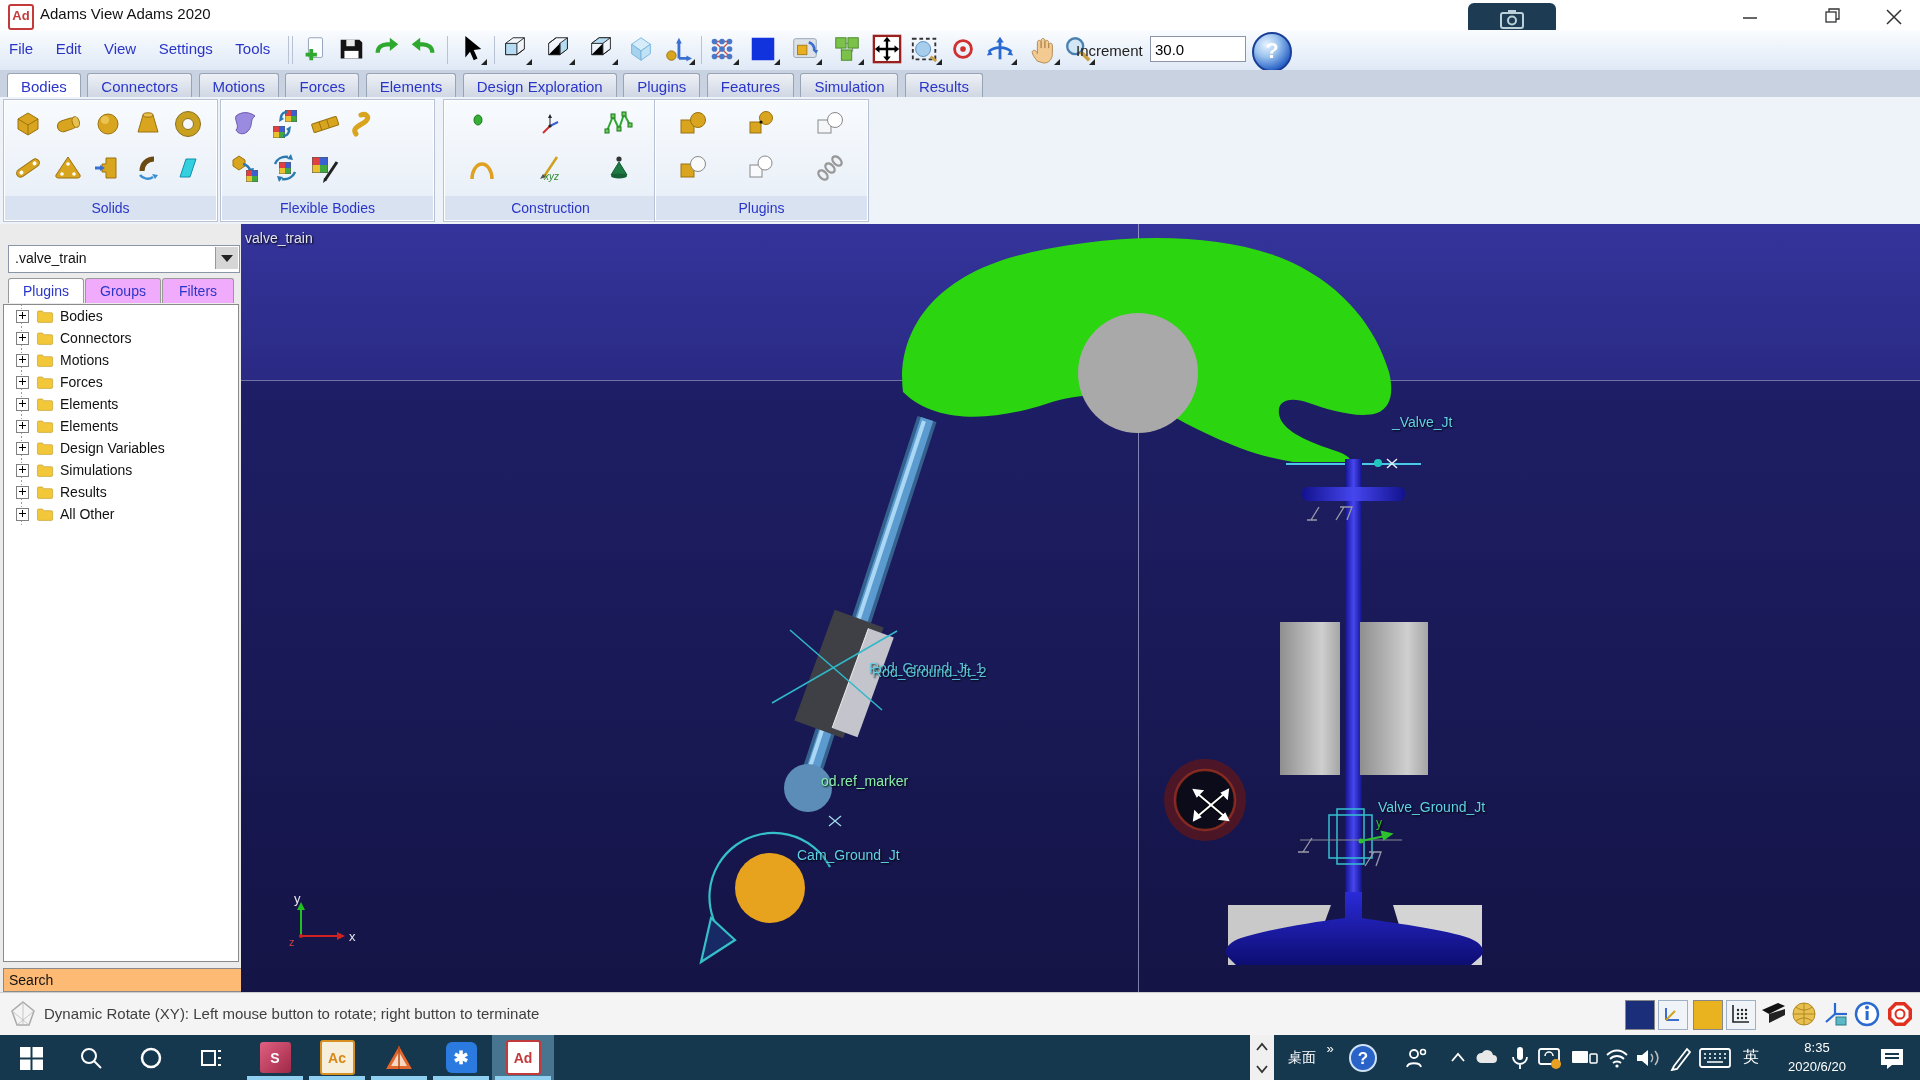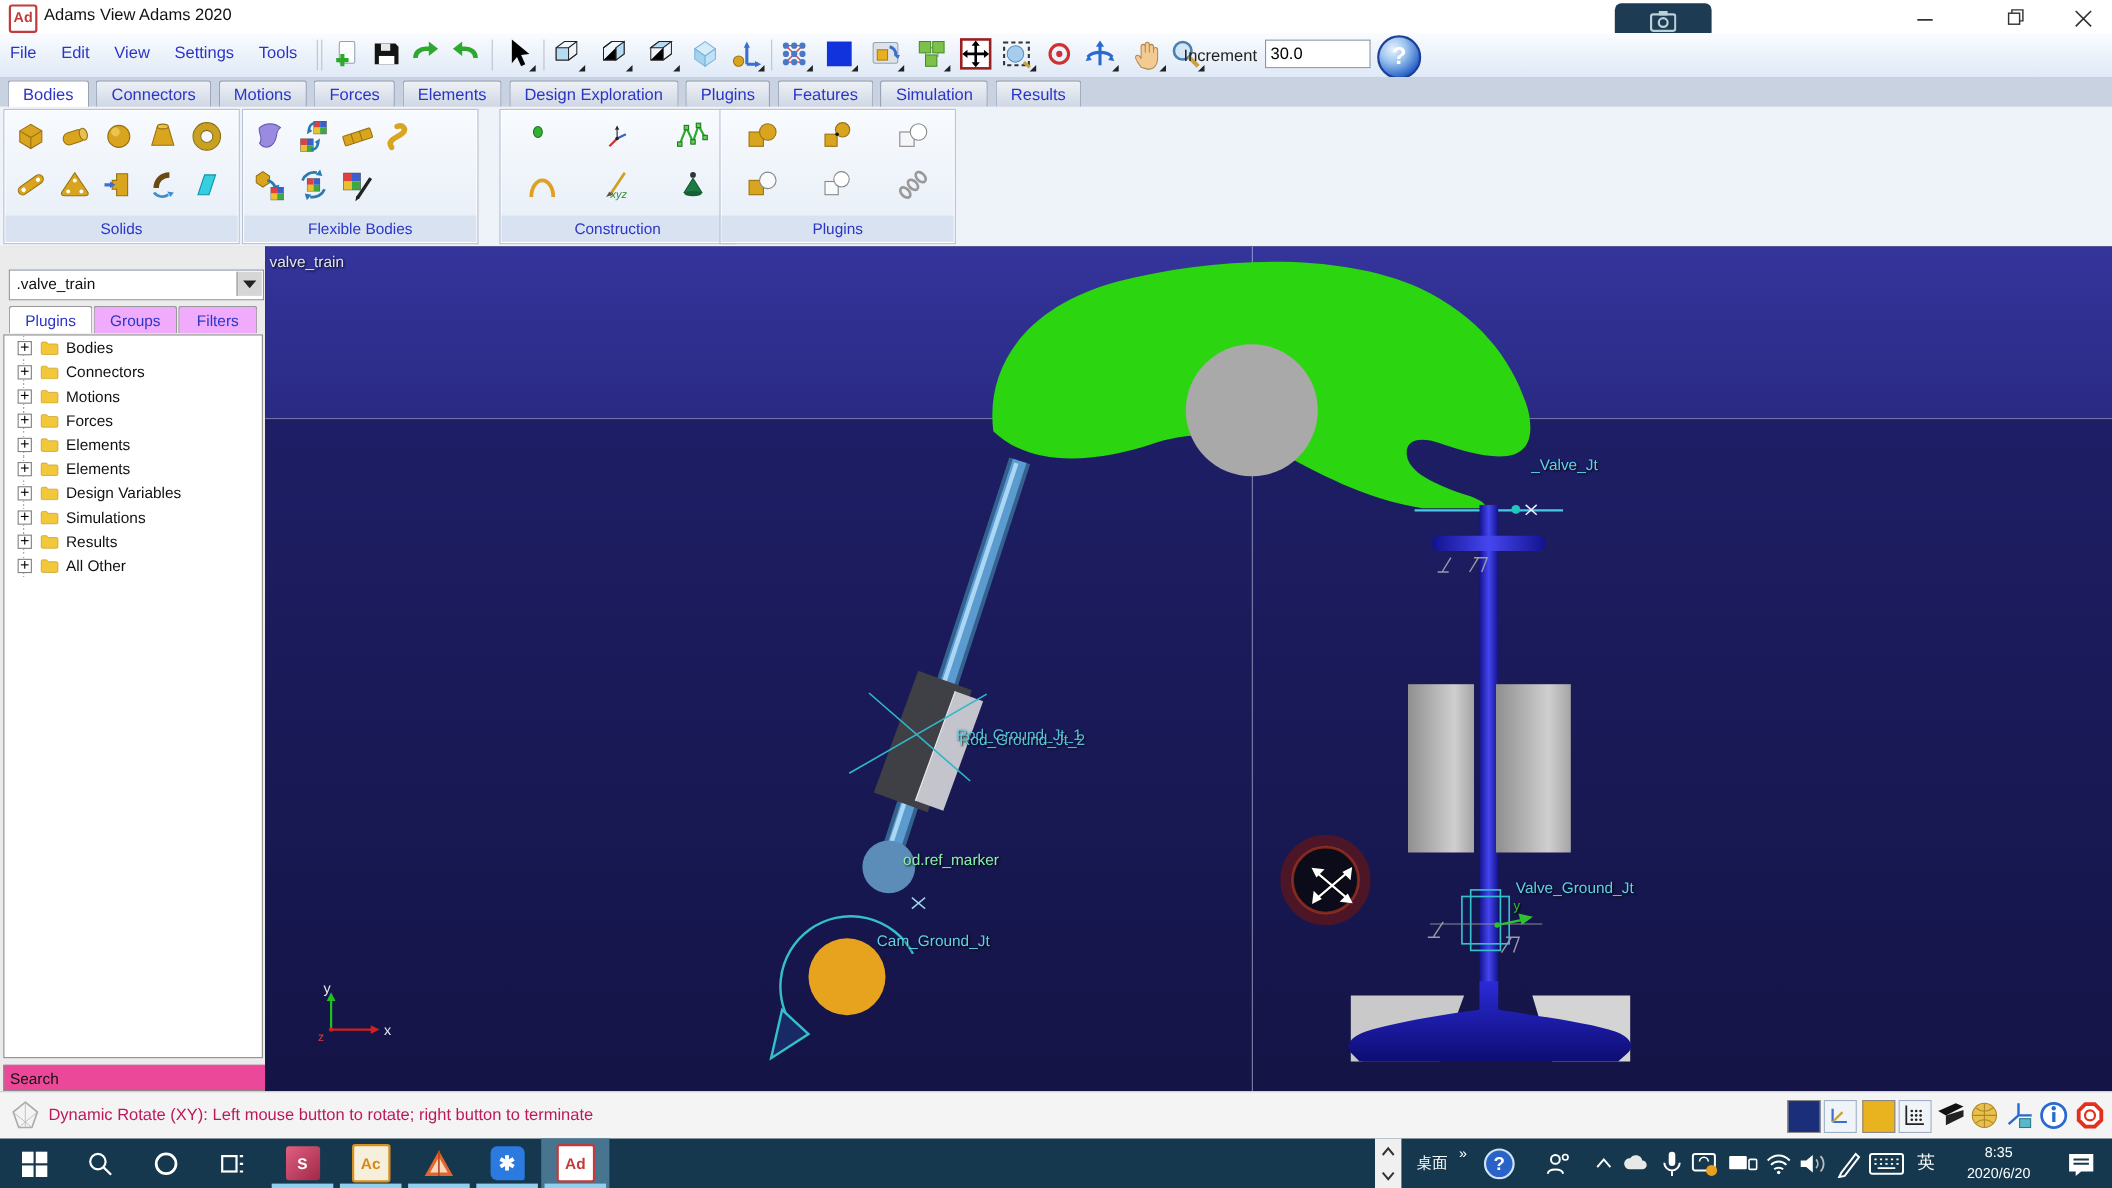--- a/index.html
+++ b/index.html
@@ -52,34 +52,34 @@
     background:#f0abfc;border:1px solid #999;border-bottom:none;border-radius:3px 3px 0 0;}
   .stab.active{background:#fff;}
   #tree{left:3px;top:80px;width:234px;height:656px;background:#fff;border:1px solid #8a8a8a;overflow:hidden;}
   .trow{position:relative;height:22px;line-height:22px;font-size:14px;color:#111;white-space:nowrap;}
   .plusbox{position:absolute;left:12px;top:5px;width:11px;height:11px;border:1px solid #808080;background:#fff;}
   .plusbox:before{content:"";position:absolute;left:2px;top:4px;width:7px;height:1px;background:#000;}
   .plusbox:after{content:"";position:absolute;left:5px;top:1px;width:1px;height:7px;background:#000;}
   .trow .guide{position:absolute;left:17px;top:0;width:1px;height:22px;background:repeating-linear-gradient(#999 0 1px,transparent 1px 3px);}
   .trow svg{position:absolute;left:32px;top:4px;width:18px;height:14px;}
   .trow span{position:absolute;left:56px;}
-  #search-box{left:3px;top:744px;width:234px;height:22px;border:1px solid #8a8a8a;background:#ec4899;font-size:14px;
+  #search-box{left:3px;top:744px;width:234px;height:22px;border:1px solid #8a8a8a;background:#fdba74;font-size:14px;
     padding:0 5px;font-family:"Liberation Sans",sans-serif;color:#111;}
   
   #viewport{left:241px;top:0;width:1679px;height:768px;overflow:hidden;background:#1a1a58;}
   #vp-top{left:0;top:0;width:1679px;height:156px;background:linear-gradient(#34349c,#2a2a84);}
   #vp-bot{left:0;top:156px;width:1679px;height:612px;background:linear-gradient(#1e1e66,#141446);}
   .gdots{background-image:radial-gradient(rgba(195,195,235,.30) 1.2px,transparent 1.7px);
     background-size:42px 42px;background-position:16px 26px;}
   #vline{left:897px;top:0;width:1px;height:768px;background:rgba(215,215,245,.55);}
   #hline{left:0;top:156px;width:1679px;height:1px;background:rgba(215,215,245,.45);}
   .vlabel{position:absolute;font-size:14px;color:#5fd2e8;text-shadow:1px 1px 2px #000;white-space:nowrap;}
   
   #statusbar{left:0;top:992px;width:1920px;height:43px;background:#f4f4f4;border-top:1px solid #cdcdcd;}
-  #status-msg{left:44px;top:12px;font-size:15px;color:#be185d;}
+  #status-msg{left:44px;top:12px;font-size:15px;color:#404040;}
   .sbtn{position:absolute;top:7px;width:28px;height:28px;}
   .sbtn.boxed{border:1px solid #9fb0c4;background:#f0f4f8;}
   
   #taskbar{left:0;top:1035px;width:1920px;height:45px;background:#16384e;}
   .tcell{position:absolute;top:0;width:62px;height:45px;display:flex;align-items:center;justify-content:center;}
   .runline{position:absolute;bottom:0;left:3px;right:3px;height:4px;background:#8fd0f0;}
   .appicon{width:31px;height:31px;border-radius:3px;display:flex;align-items:center;justify-content:center;
     font-weight:bold;font-size:14px;}
   .trayicon{position:absolute;top:0;height:45px;display:flex;align-items:center;justify-content:center;color:#fff;}
   #clock{right:58px;top:3px;width:90px;color:#fff;font-size:13px;text-align:center;line-height:19px;}
@@ -588,21 +588,21 @@
           </svg>
         </div>
       <div class="ric">
           <svg>
             <use href="#sy-flexedit"></use>
           </svg>
         </div>
     </div>
     <div class="plabel">Flexible Bodies</div>
   </div>
-  <div class="panel" style="left:454px;width:213px">
+  <div class="panel" style="left:443px;width:213px">
     <div class="prow" style="top:4px;justify-content:space-around">
       <div class="ric">
           <svg>
             <use href="#sy-point"></use>
           </svg>
         </div>
       <div class="ric">
           <svg>
             <use href="#sy-marker"></use>
           </svg>

